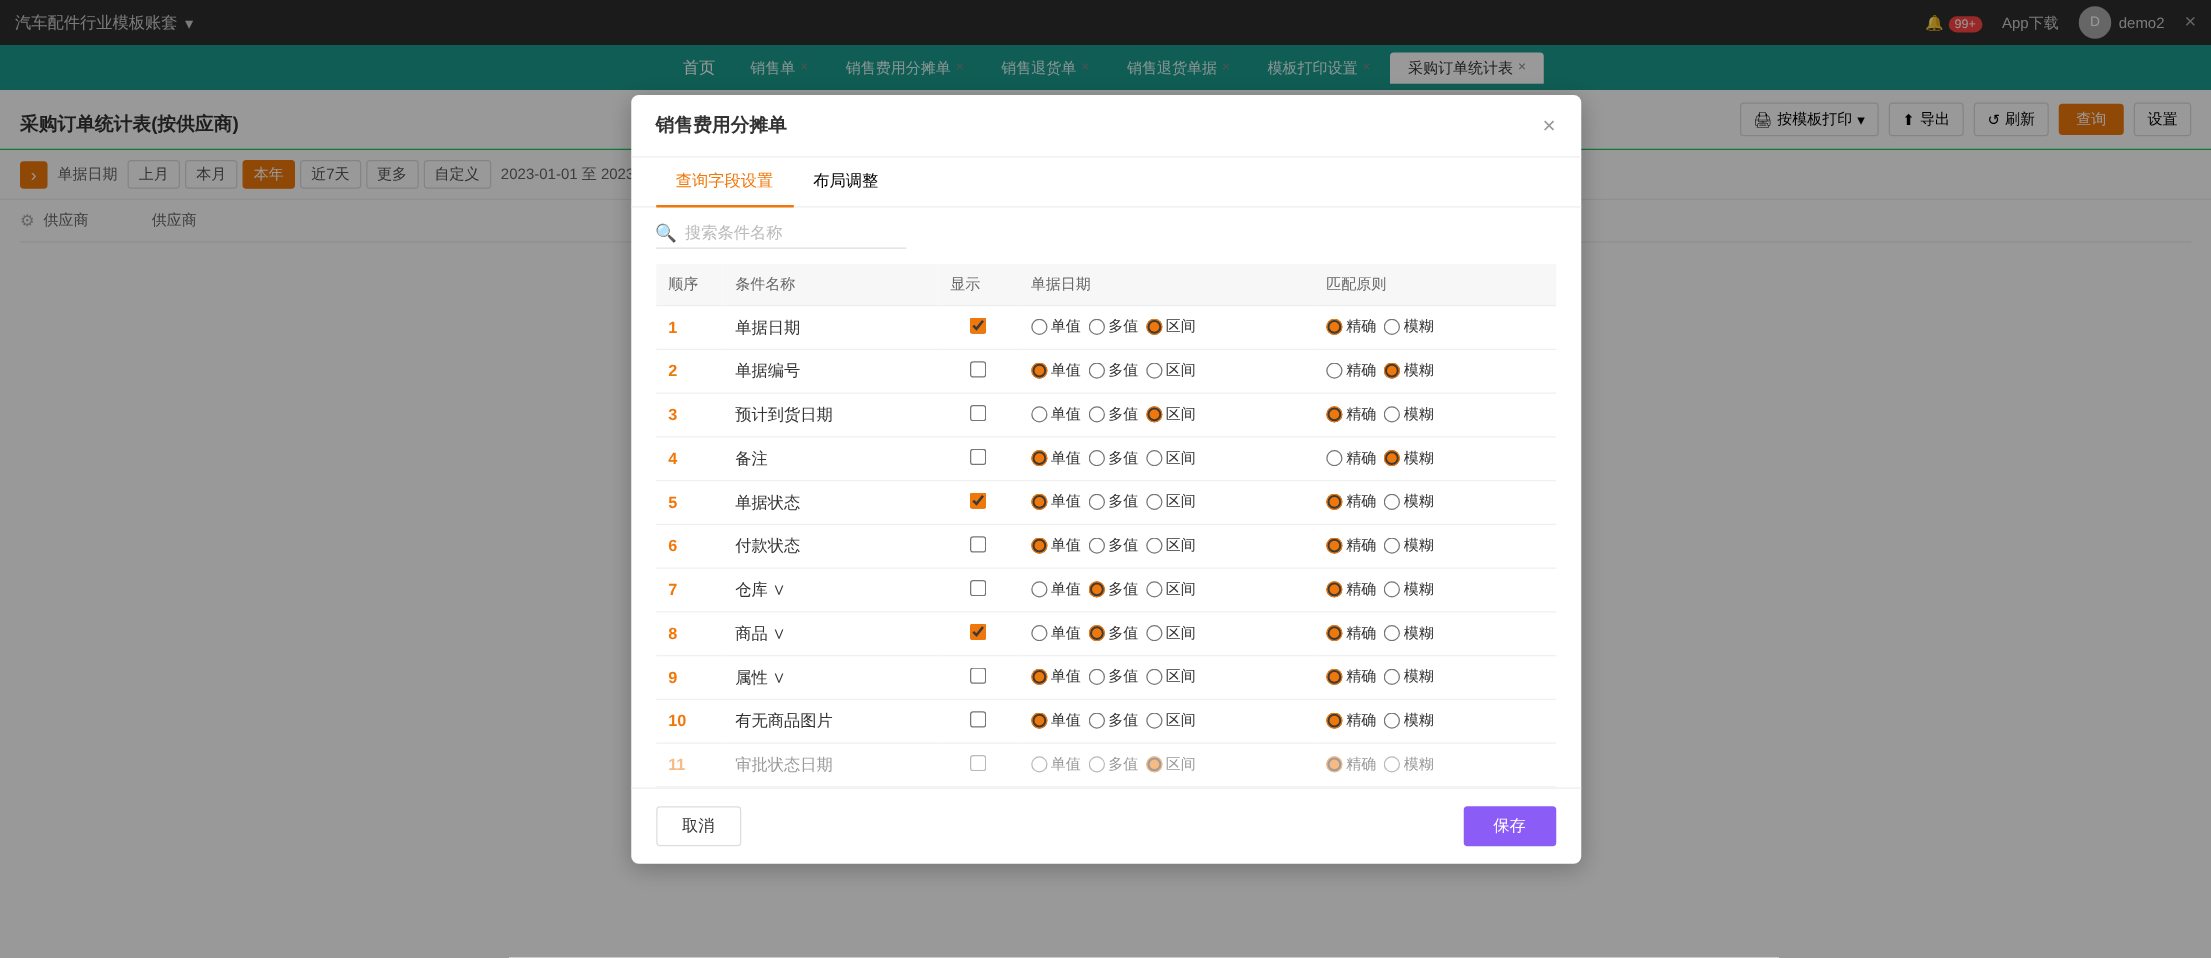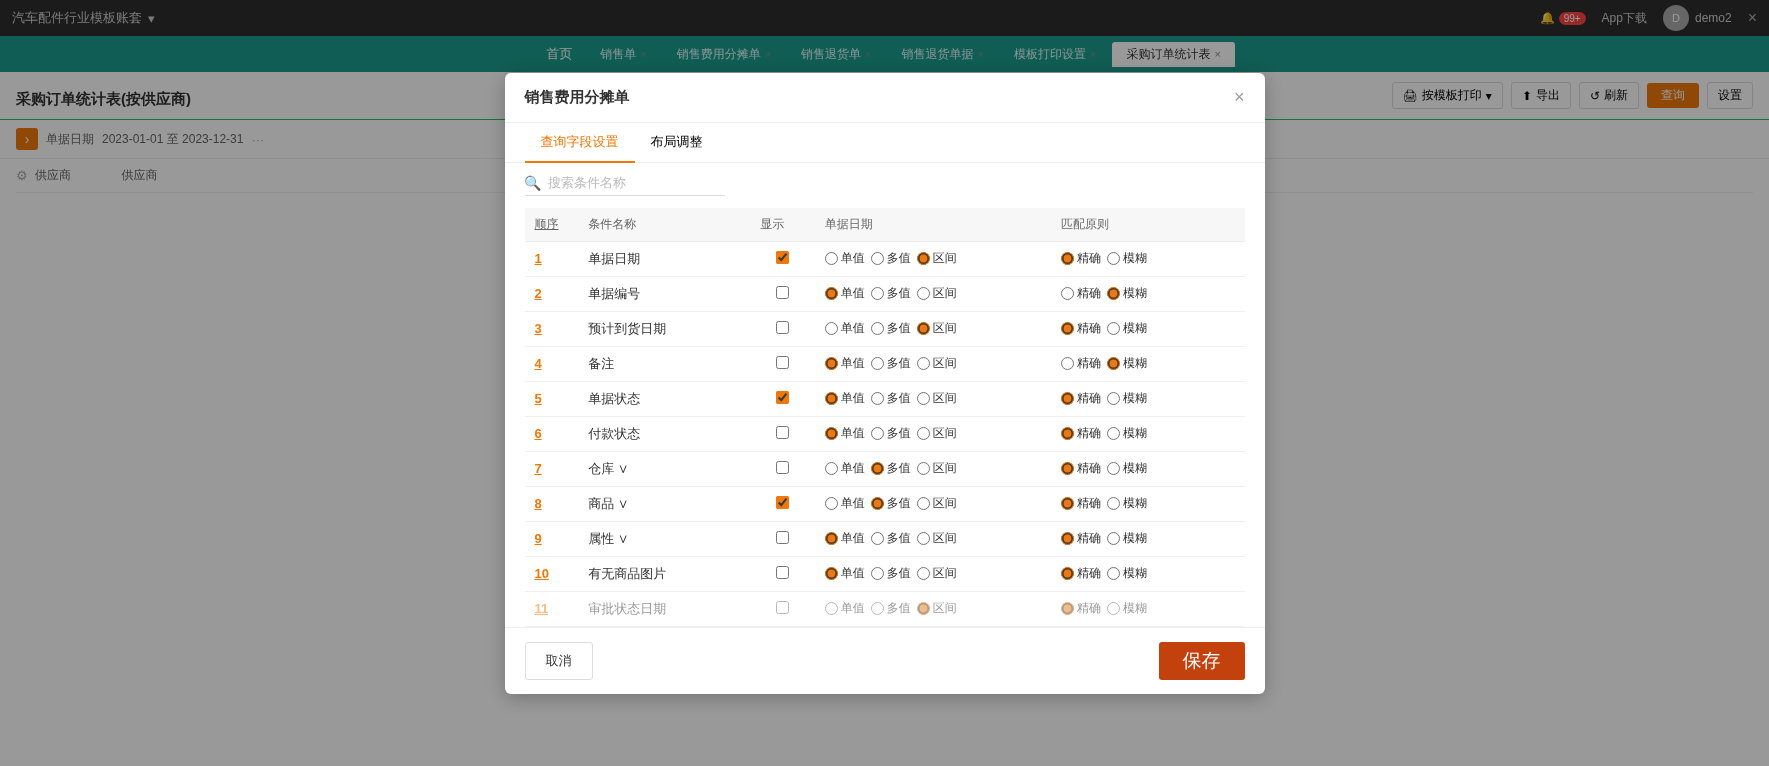--- a/index.html
+++ b/index.html
@@ -183,21 +183,21 @@
       font-weight: normal;
     }
     .dialog-table tbody td {
       padding: 8px 10px;
       font-size: 13px;
       color: #333;
       border-bottom: 1px solid #f0f0f0;
       vertical-align: middle;
     }
 
-    .col-order { width: 50px; color: #f0780a; font-weight: bold; text-decoration: underline; }
+    .col-order { width: 50px; color: #f0780a; font-weight: bold; }
     .col-name { width: 160px; }
     .col-display { width: 60px; text-align: center; }
     .col-type { width: 220px; }
     .col-match { width: 180px; }
 
     
     .radio-group { display: flex; align-items: center; gap: 6px; }
     .radio-item { display: flex; align-items: center; gap: 3px; font-size: 12px; cursor: pointer; }
     .radio-item input[type="radio"] { accent-color: #f0780a; cursor: pointer; }
 
@@ -217,26 +217,26 @@
       padding: 6px 20px;
       border: 1px solid #ddd;
       background: #fff;
       border-radius: 3px;
       cursor: pointer;
       font-size: 13px;
       color: #333;
     }
     .btn-save {
       padding: 6px 24px;
-      background: #c2410c;
+      background: #8b5cf6;
       color: #fff;
       border: none;
       border-radius: 3px;
       cursor: pointer;
-      font-size: 19px;
+      font-size: 13px;
     }
 
     
     .row-partial { opacity: 0.5; }
   </style>
 </head>
 <body>
 
 <div class="top-nav">
   <div class="top-nav-left">
@@ -283,20 +283,28 @@
         <span>刷新</span>
       </button>
       <button class="btn-orange">查询</button>
       <button class="btn-outline">设置</button>
     </div>
   </div>
 
   <div class="filter-bar">
     <button class="filter-toggle">›</button>
     <span class="filter-label">单据日期</span>
+    <div class="date-quick">
+      <button class="date-btn">上月</button>
+      <button class="date-btn">本月</button>
+      <button class="date-btn active">本年</button>
+      <button class="date-btn">近7天</button>
+      <button class="date-btn">更多</button>
+      <button class="date-btn">自定义</button>
+    </div>
     <span class="date-range">2023-01-01 至 2023-12-31</span>
     <span class="ellipsis-btn">···</span>
   </div>
 
   <div class="table-area">
     <div class="table-header">
       <span class="gear-icon">⚙</span>
       &nbsp;&nbsp;
       <span class="th-cell">供应商</span>
       &nbsp;&nbsp;&nbsp;&nbsp;&nbsp;&nbsp;&nbsp;&nbsp;&nbsp;&nbsp;&nbsp;&nbsp;&nbsp;&nbsp;

